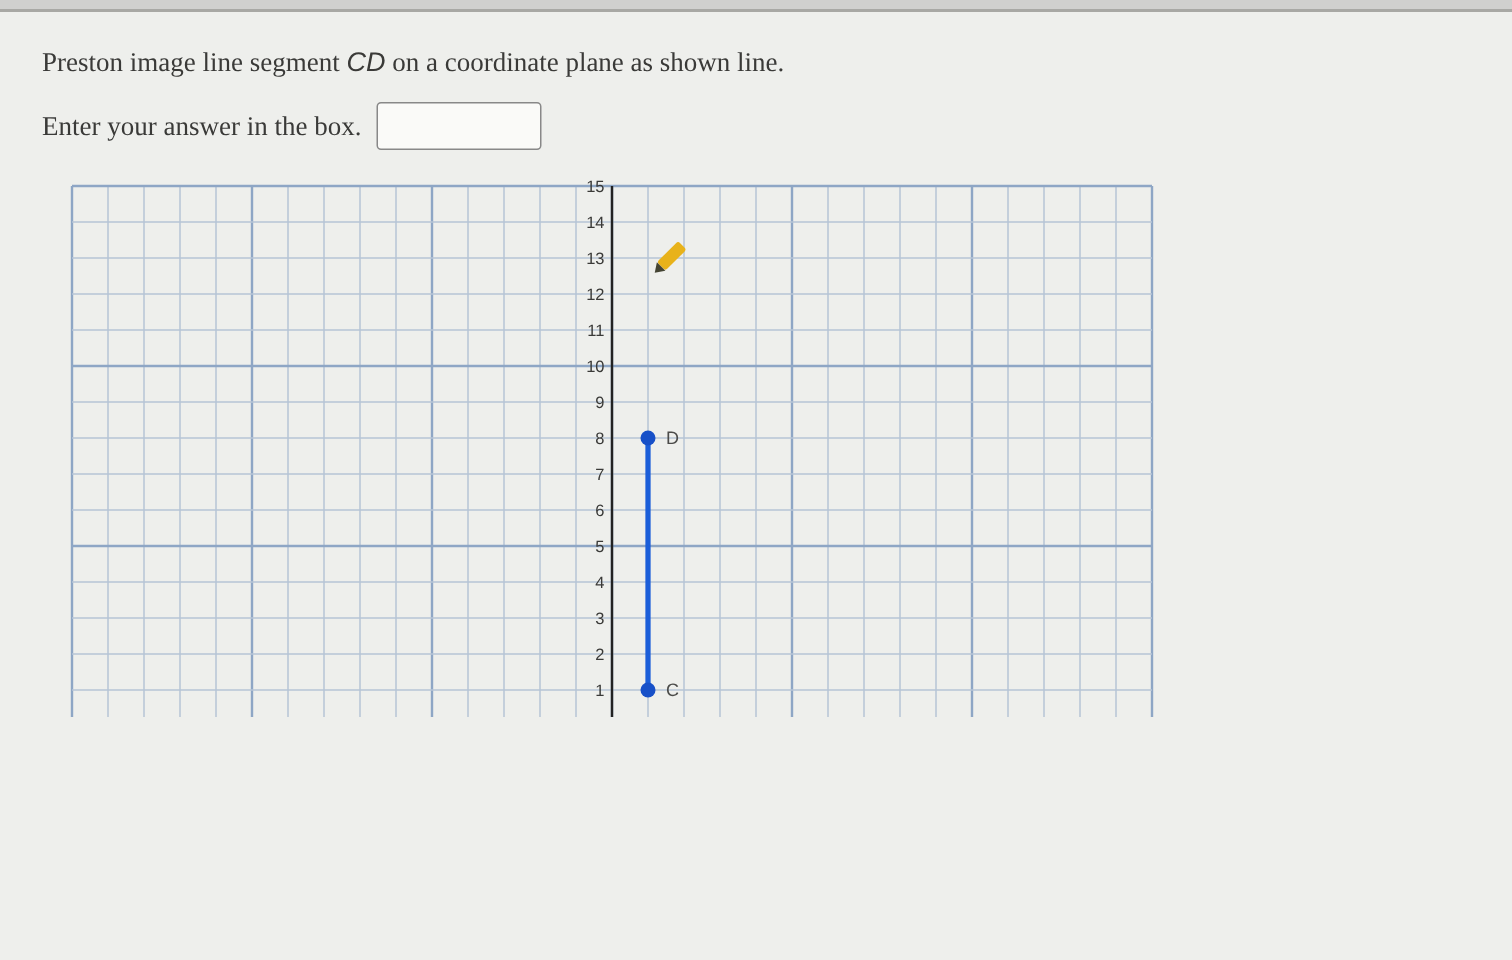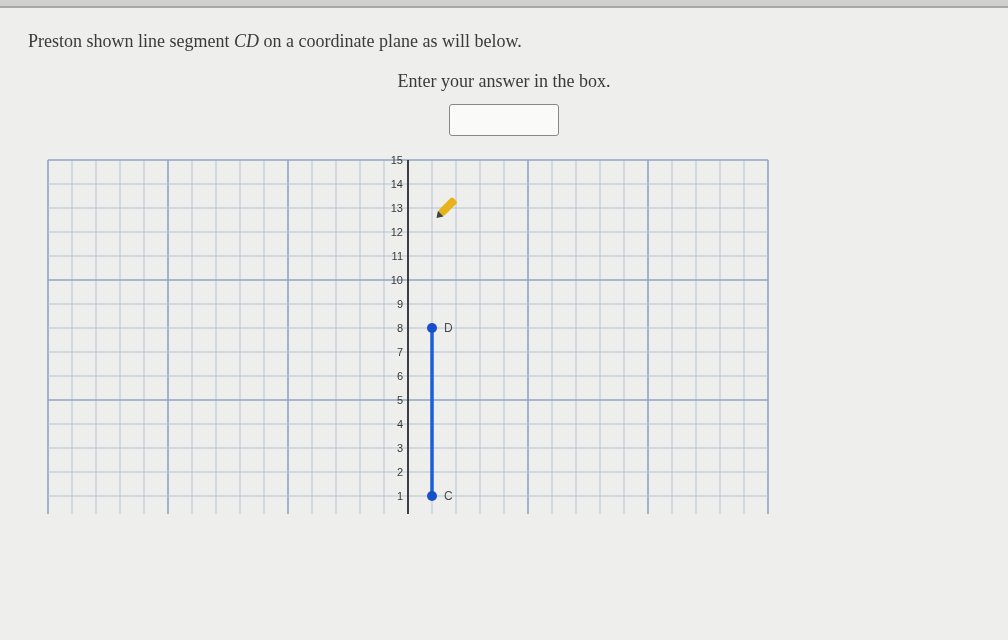--- a/index.html
+++ b/index.html
@@ -23,29 +23,28 @@
       filter: blur(0.3px);
     }
     .para {
       color: #3a3a38;
       font-size: 18px;
       line-height: 1.45;
       margin-bottom: 14px;
     }
     .math {
       font-style: italic;
-      font-family: Liberation Serif, serif;
+      font-family: Liberation Sans, sans-serif;
     }
     .answer-row {
       display: flex;
       align-items: center;
       gap: 10px;
       margin-top: 10px;
       margin-bottom: 18px;
-      flex-direction: column;
     }
     .answer-input {
       width: 110px;
       height: 32px;
       border: 1px solid #888;
       border-radius: 3px;
       background: #fafaf8;
       font-size: 16px;
       padding: 2px 6px;
     }
@@ -65,21 +64,21 @@
     .pt { fill: #1750c8; }
     .pt-label { font: 12px Arial; fill: #4b4b49; }
   </style>
 </head>
 <body>
 
 <div class="page-top-bar"></div>
 <div class="content">
 
   <p class="para">
-    <span>Preston shown line segment </span><span class="math">CD</span><span> on a coordinate plane as will below.</span>
+    <span>Preston image line segment </span><span class="math">CD</span><span> on a coordinate plane as shown line.</span>
   </p>
 
 
   <div class="answer-row">
     <span class="para" style="margin:0">Enter your answer in the box.</span>
     <input class="answer-input" type="text" value="" style="">
   </div>
 
   <div class="graph-wrap">
     <svg id="graph-svg" width="760" height="380">

